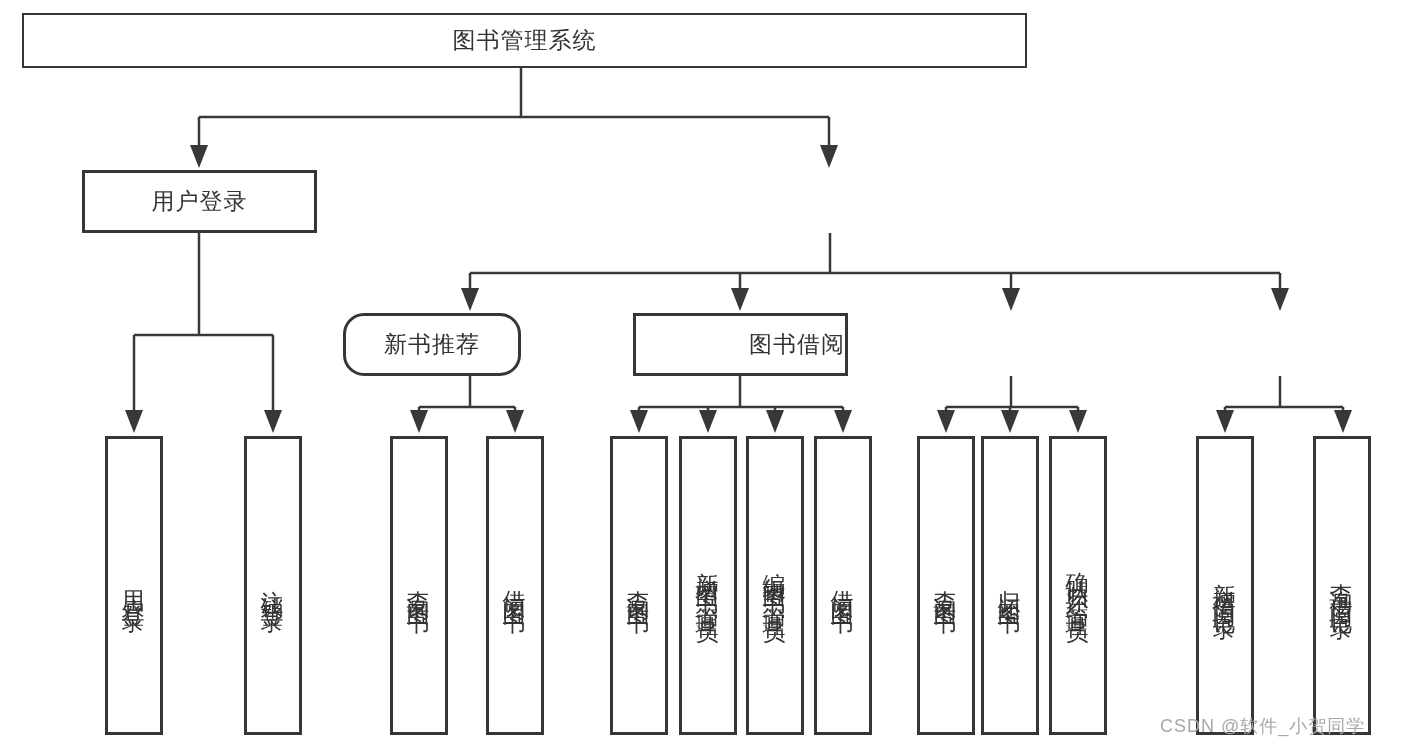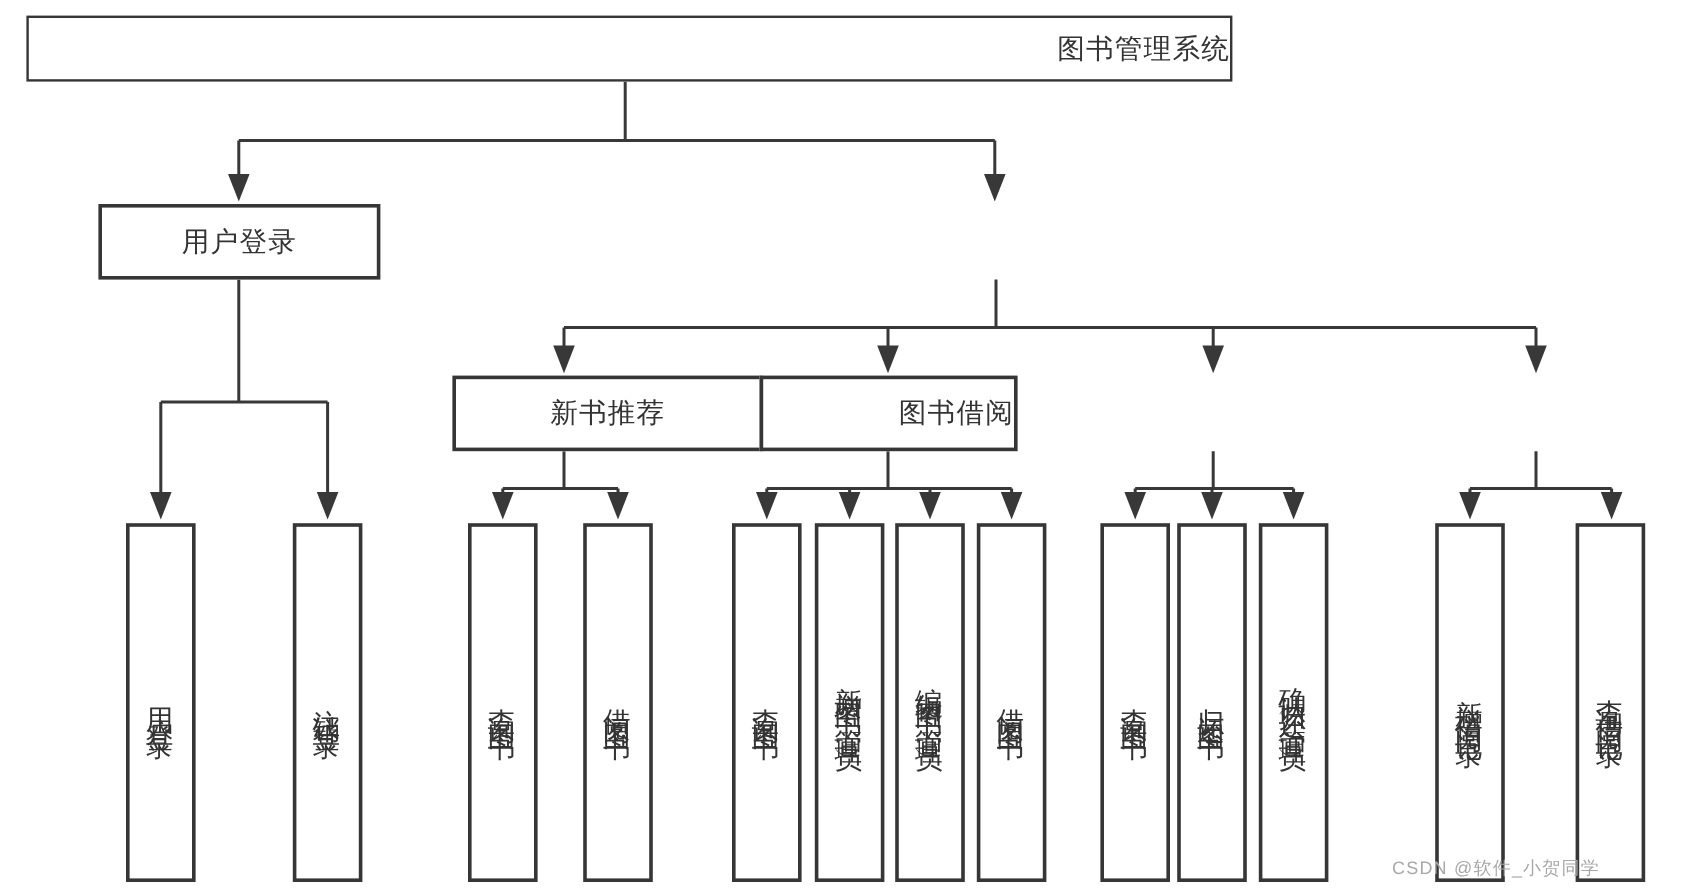--- a/index.html
+++ b/index.html
@@ -33,21 +33,21 @@
     font-size:23px;
     writing-mode:vertical-rl;
     text-orientation:mixed;
     letter-spacing:7px;
     white-space:nowrap;
     width:58px;top:436px;height:299px;
   }
   .watermark{
     position:absolute;
     top:714px;left:1160px;
-    font-size:15px;
+    font-size:18px;
     color:#a8a8a8;
     letter-spacing:1px;
     white-space:nowrap;
   }
 </style>
 </head>
 <body>
 
 <div class="stage">
 
@@ -102,29 +102,29 @@
       <polygon points="775,433 766,410 784,410"></polygon>
       <polygon points="843,433 834,410 852,410"></polygon>
       <polygon points="946,433 937,410 955,410"></polygon>
       <polygon points="1010,433 1001,410 1019,410"></polygon>
       <polygon points="1078,433 1069,410 1087,410"></polygon>
       <polygon points="1225,433 1216,410 1234,410"></polygon>
       <polygon points="1343,433 1334,410 1352,410"></polygon>
     </g>
   </svg>
 
-  <div class="node root" style="left:22px;top:13px;width:1005px;height:55px;justify-content:flex-end;">
+  <div class="node root" style="left:22px;top:13px;width:1005px;height:55px;">
     <span>图书管理系统</span>
   </div>
 
   <div class="node" style="left:82px;top:170px;width:235px;height:63px;">
     <span>用户登录</span>
   </div>
 
-  <div class="node" style="left:377px;top:313px;width:259px;height:63px;">
+  <div class="node" style="left:343px;top:313px;width:178px;height:63px;border-radius:21px;">
     <span>新书推荐</span>
   </div>
   <div class="node" style="left:633px;top:313px;width:215px;height:63px;justify-content:flex-end;">
     <span>图书借阅</span>
   </div>
 
   <div class="leaf" style="left:105px;">
     <span>用户登录</span>
   </div>
   <div class="leaf" style="left:244px;">

